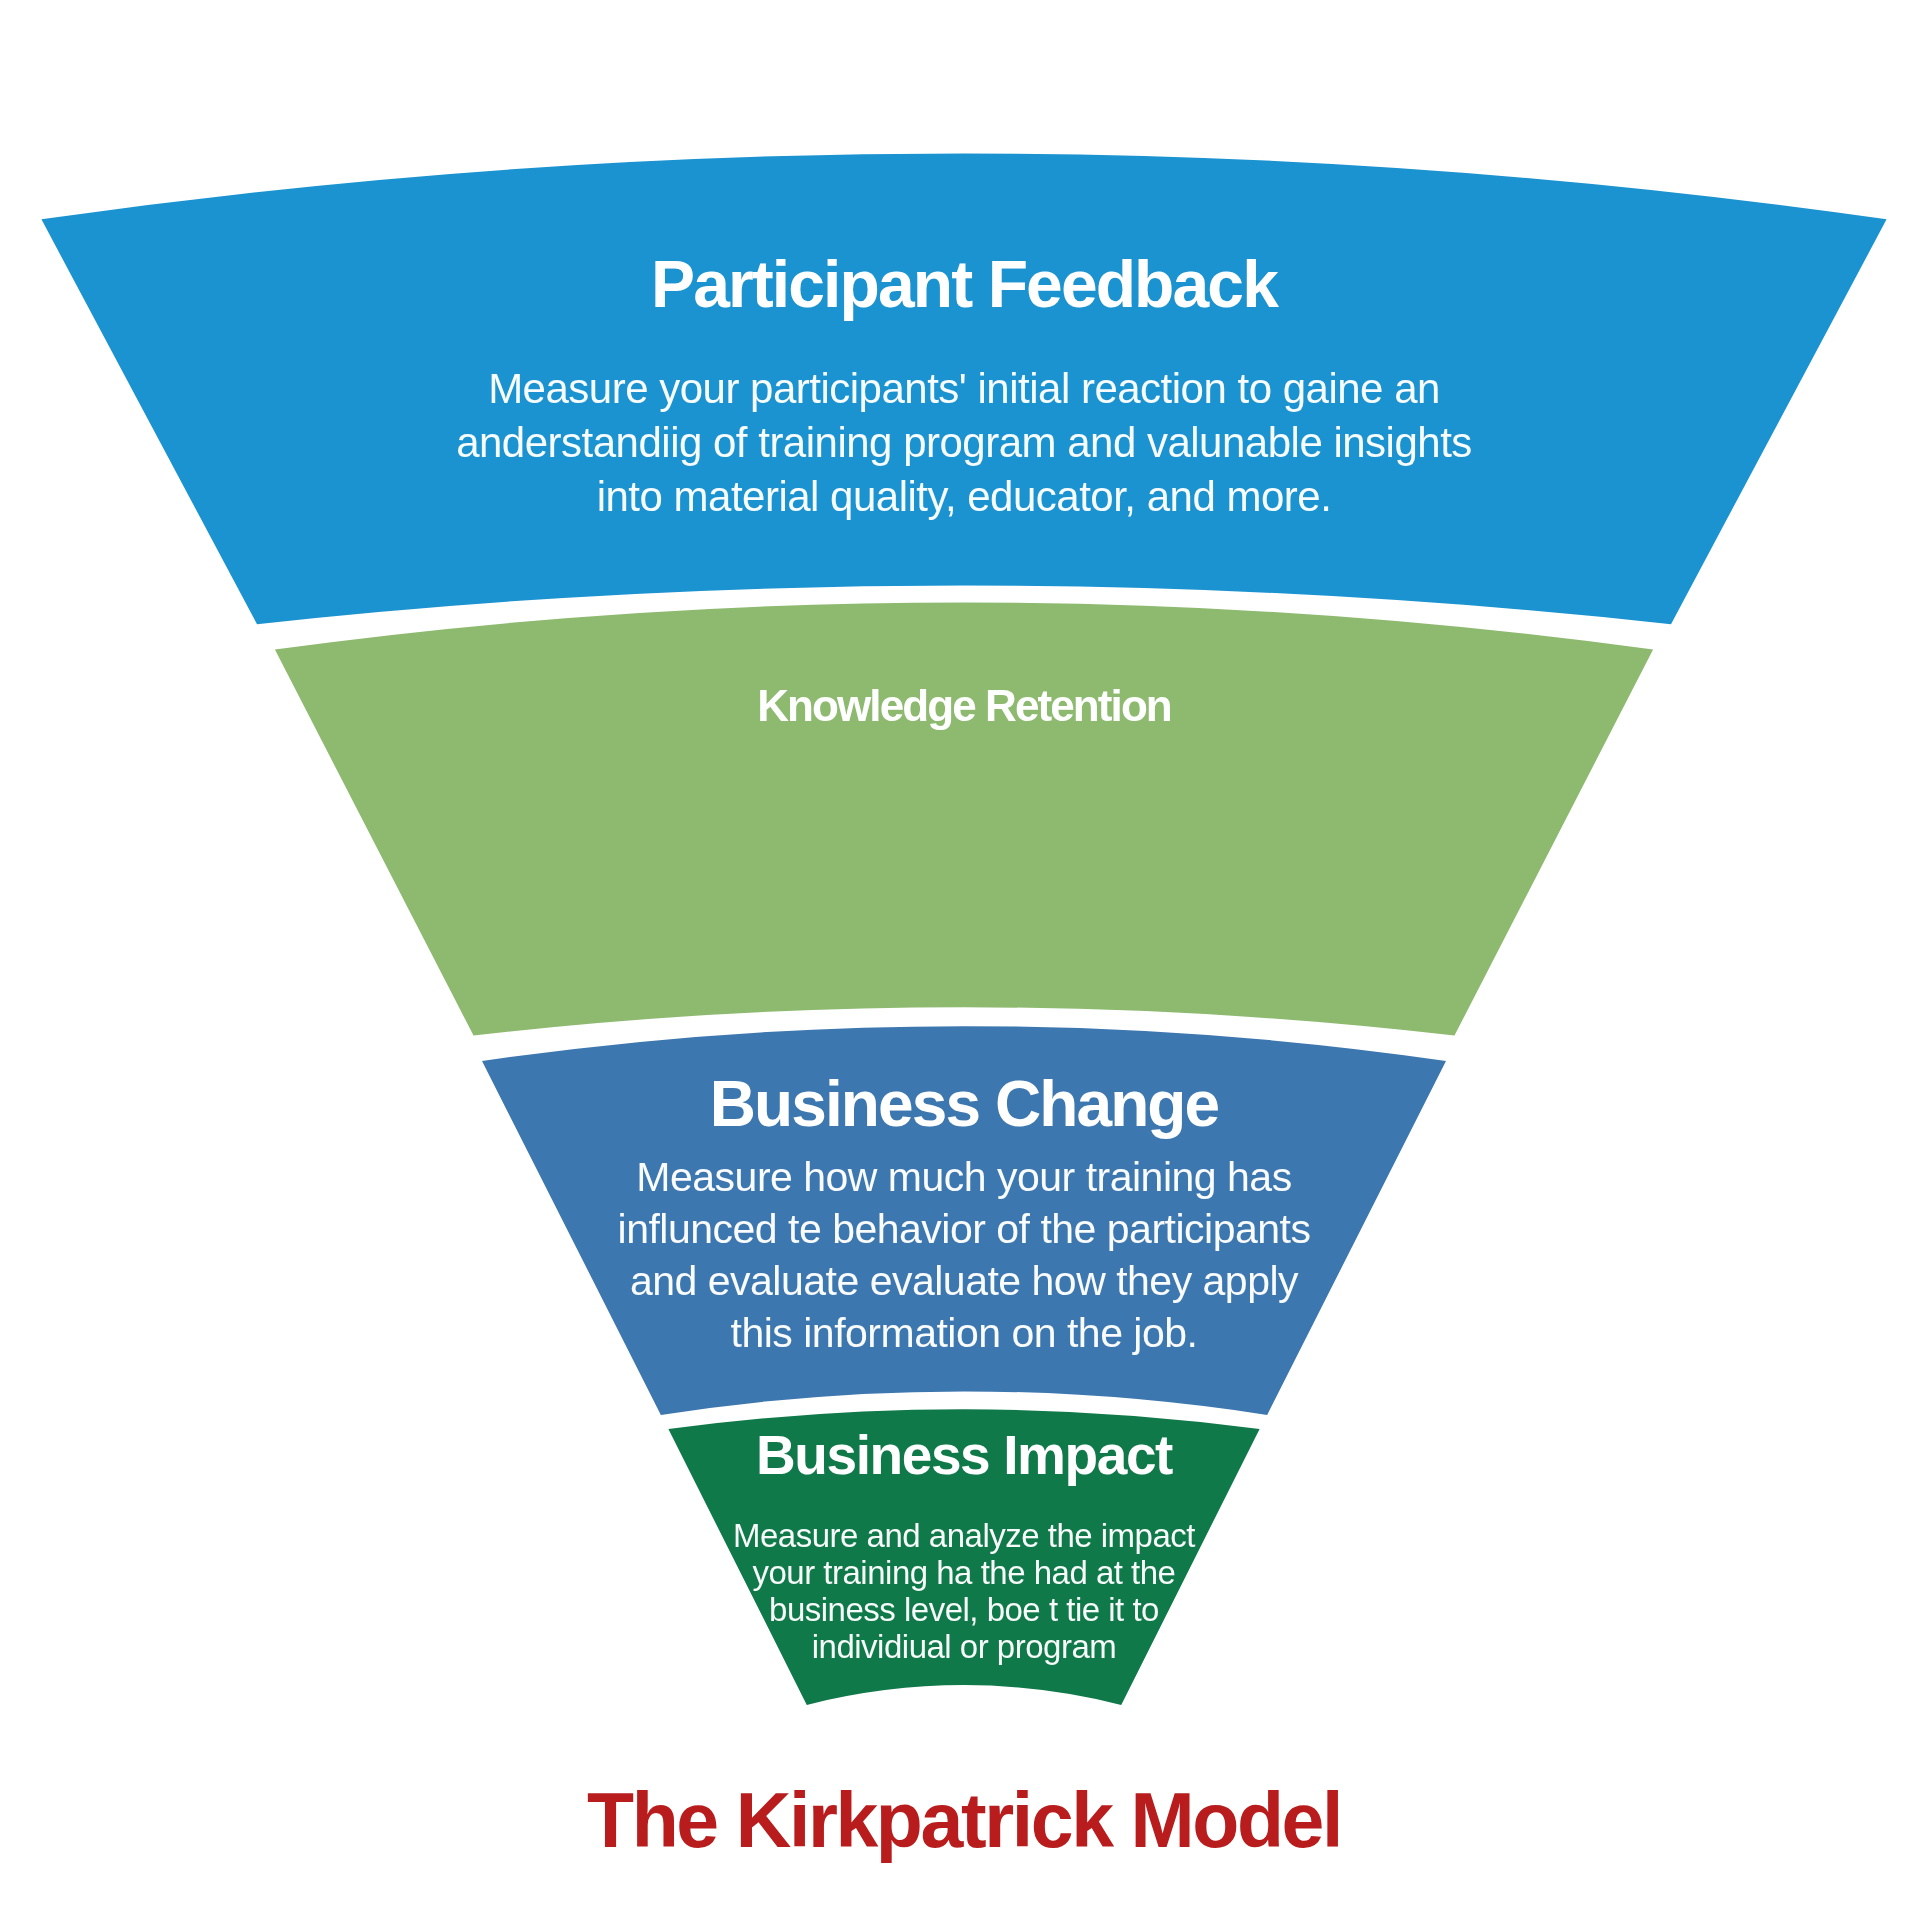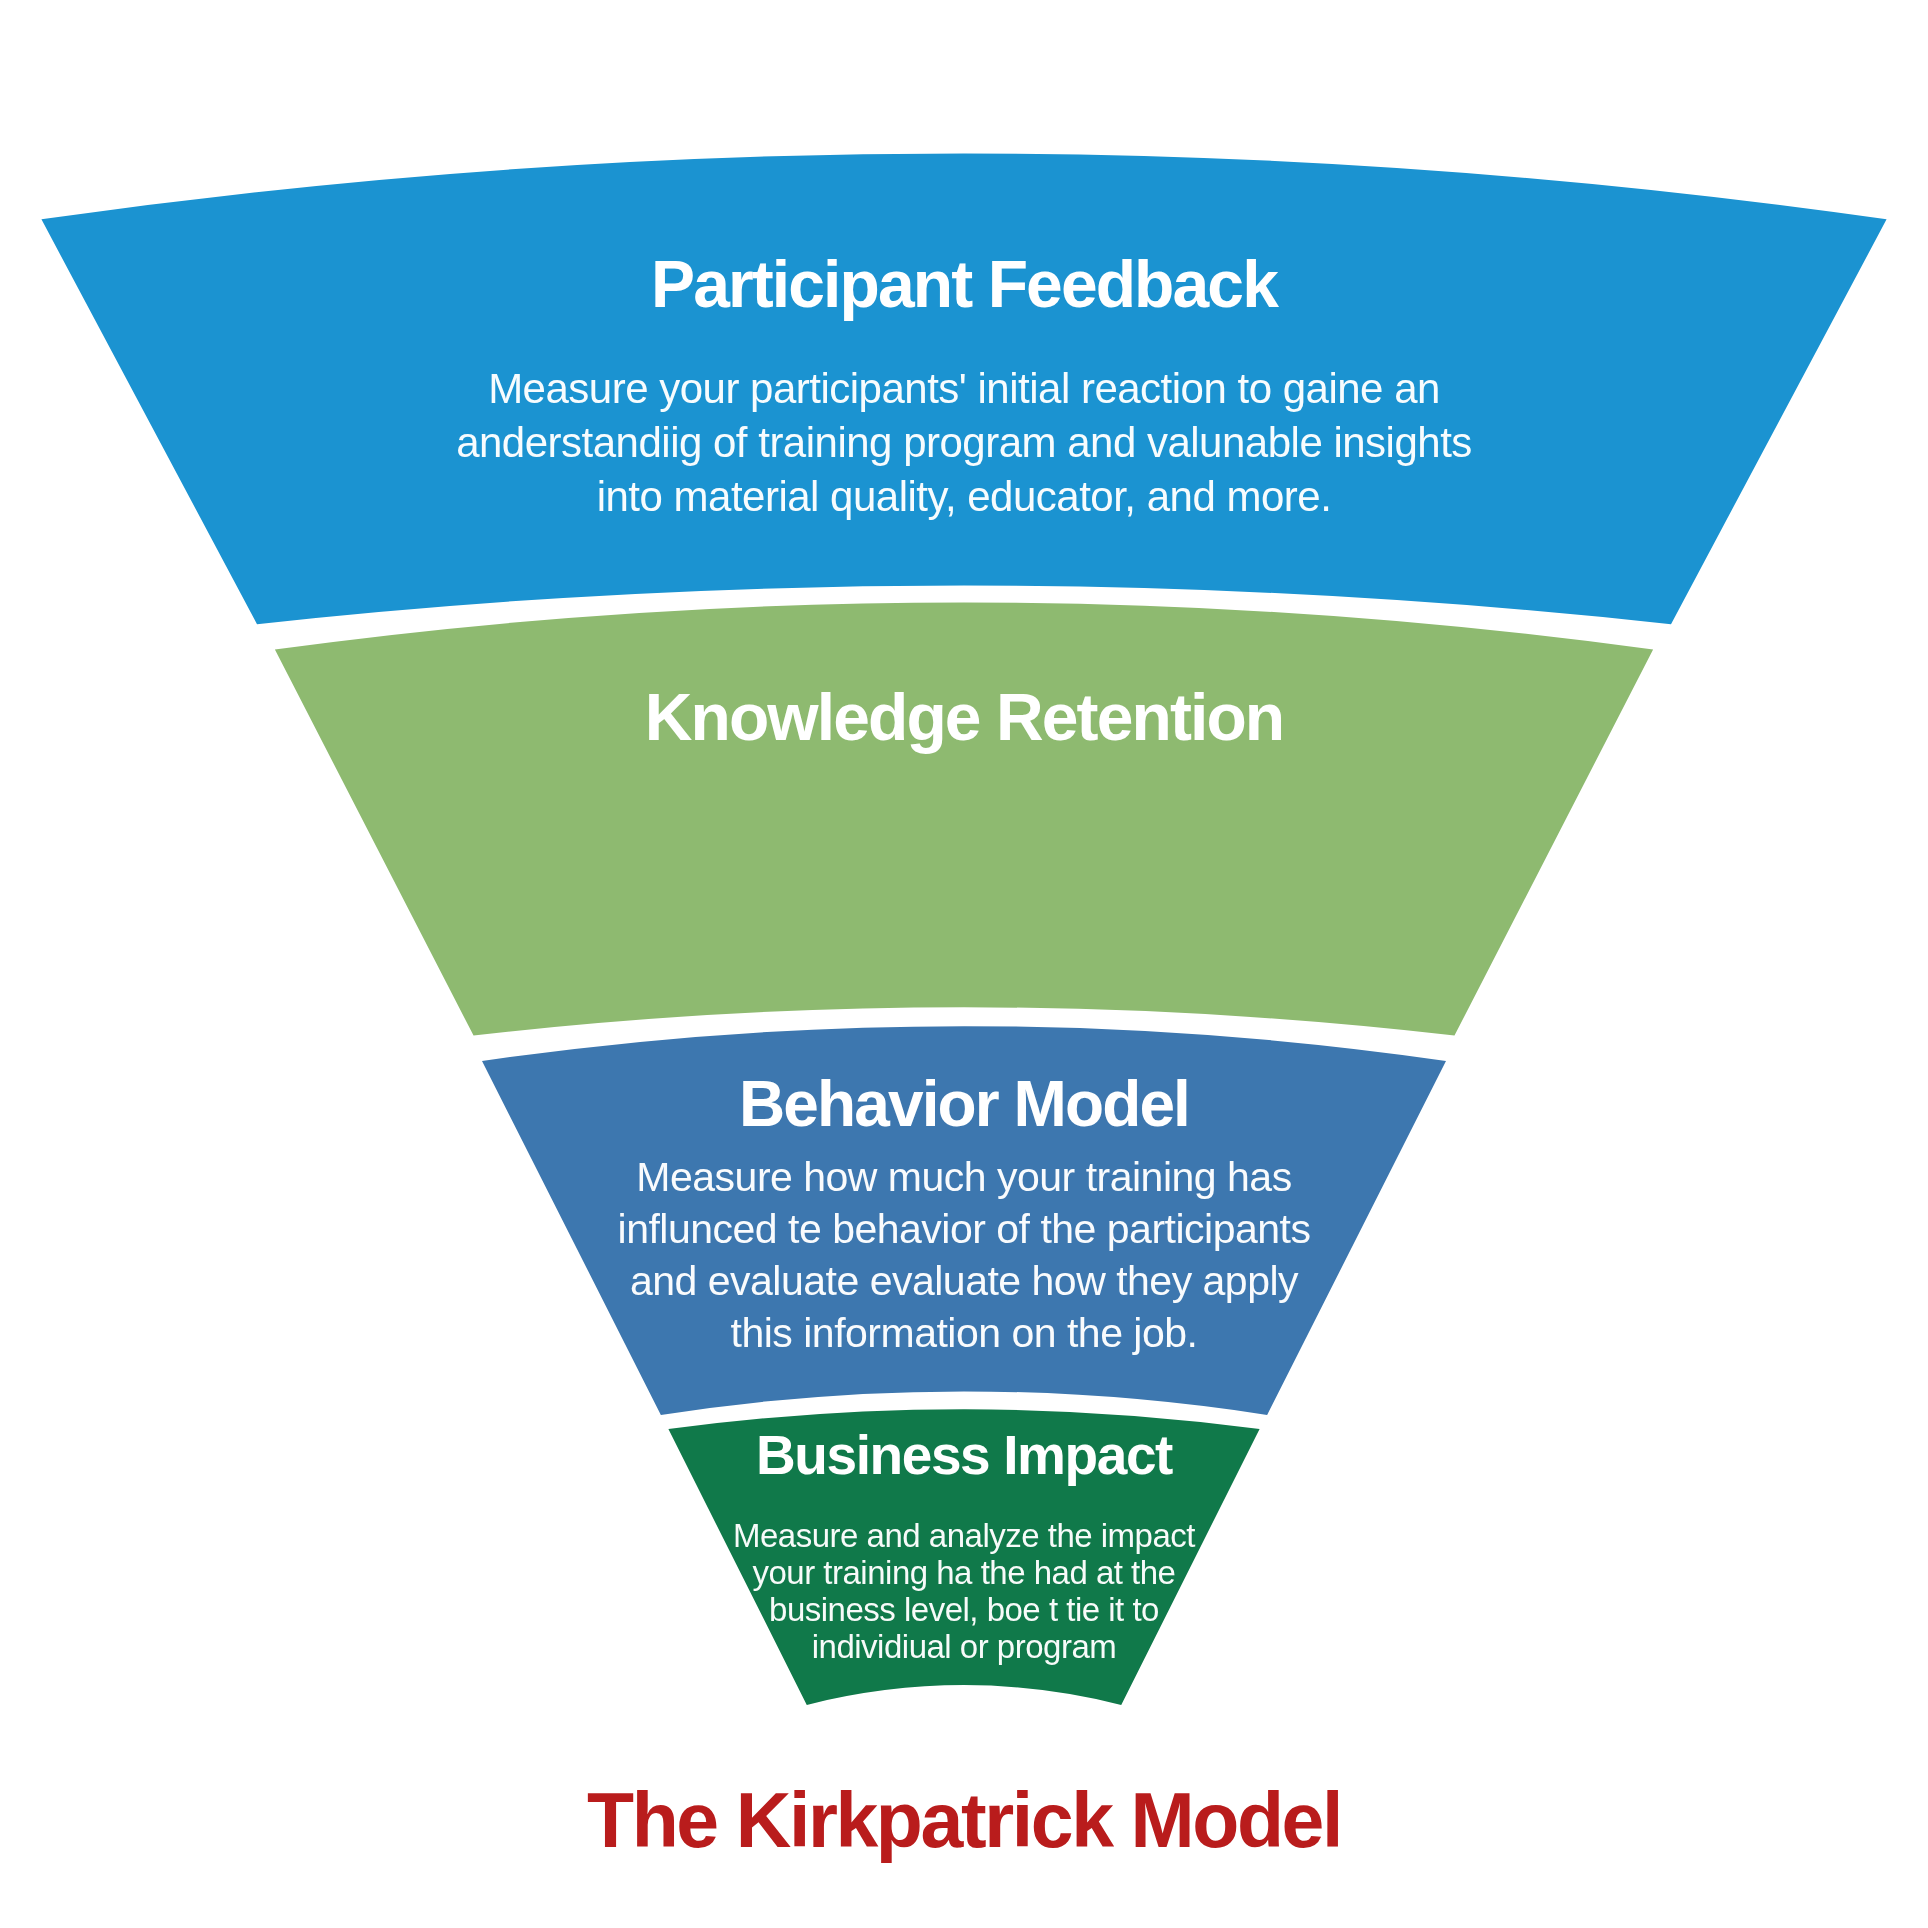--- a/index.html
+++ b/index.html
@@ -27,21 +27,21 @@
     line-height:1.05;
   }
   .tier-body{
     margin:0;
     white-space:pre-line;
     letter-spacing:-0.5px;
     color:rgba(255,255,255,0.97);
   }
   .t1 .tier-heading{font-size:66px;}
   .t1 .tier-body{font-size:42px;line-height:54px;margin-top:43px;text-align:center;}
-  .t2 .tier-heading{font-size:66px;}
+  .t2 .tier-heading{font-size:44px;}
   .t2 .tier-body{font-size:42px;line-height:54px;margin-top:41px;}
   .t3 .tier-heading{font-size:64px;}
   .t3 .tier-body{font-size:41px;line-height:52px;}
   .t4 .tier-heading{font-size:55px;letter-spacing:-1.4px;text-align:center;}
   .t4 .tier-body{font-size:33px;line-height:37px;margin-top:32px;letter-spacing:-0.5px;}
   .t1{top:237px;width:1412px;}
   .t2{top:670px;width:1168px;}
   .t3{top:1058px;width:960px;}
   .t4{top:1414px;width:659px;}
   .footer-title{
@@ -72,21 +72,21 @@
     <p class="tier-body">Measure your participants' initial reaction to gaine an
 anderstandiig of training program and valunable insights
 into material quality, educator, and more.</p>
   </section>
 
   <section class="tier-text t2">
     <h2 class="tier-heading">Knowledge Retention</h2>
   </section>
 
   <section class="tier-text t3">
-    <h2 class="tier-heading">Behavior Model</h2>
+    <h2 class="tier-heading">Business Change</h2>
     <p class="tier-body">Measure how much your training has
 influnced te behavior of the participants
 and evaluate evaluate how they apply
 this information on the job.</p>
   </section>
 
   <section class="tier-text t4">
     <h2 class="tier-heading">Business Impact</h2>
     <p class="tier-body">Measure and analyze the impact
 your training ha the had at the

